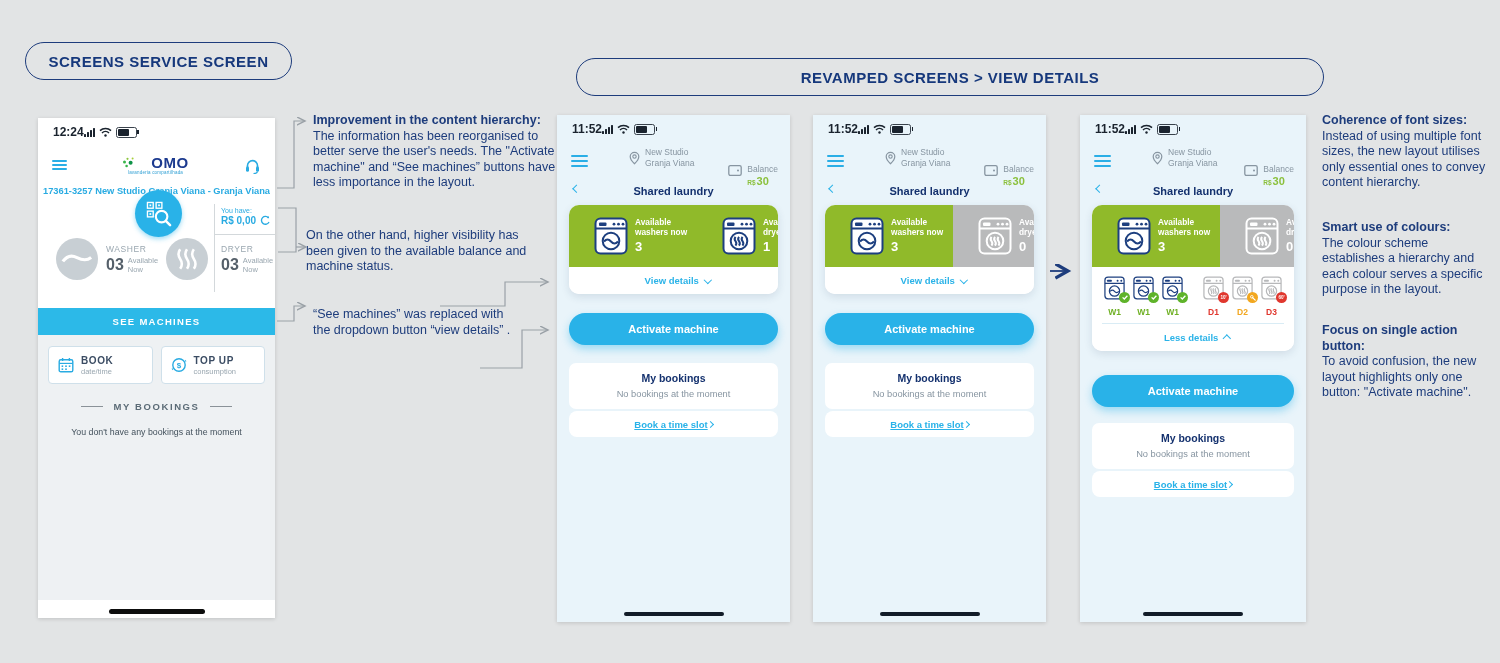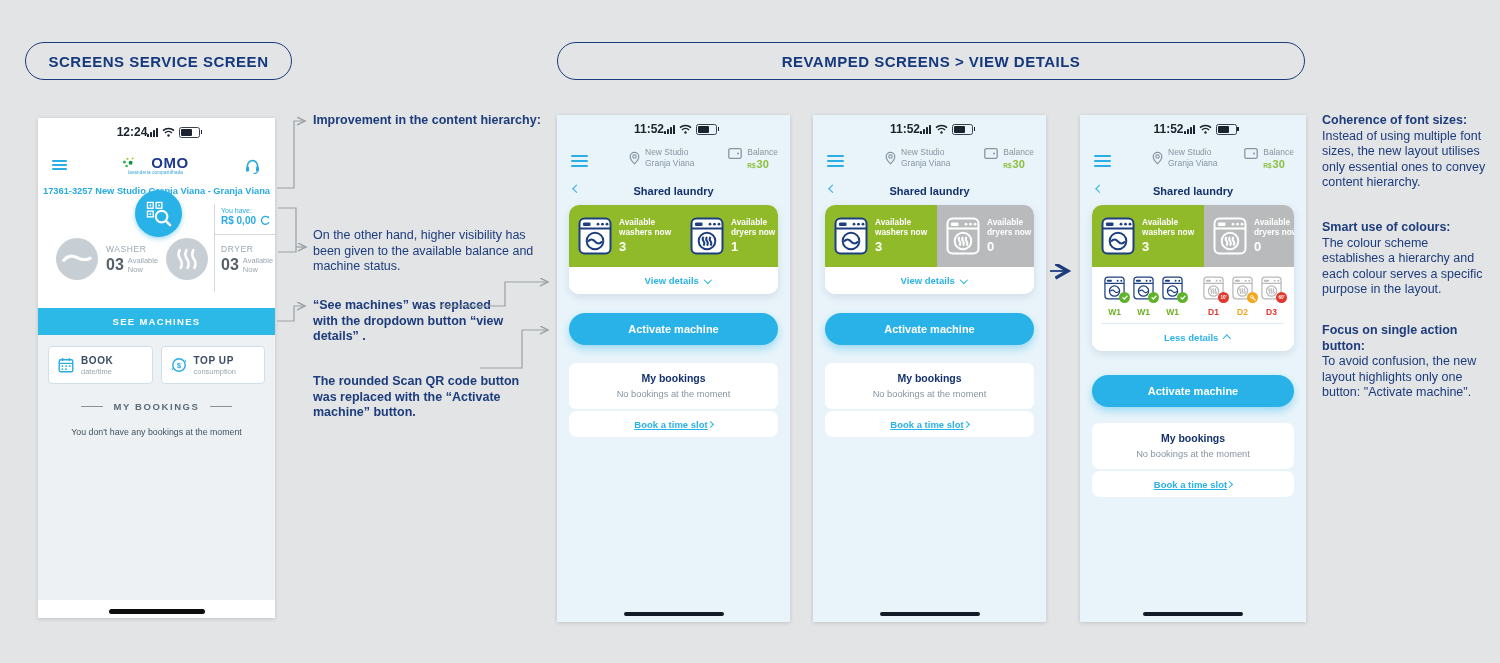--- a/index.html
+++ b/index.html
@@ -2,28 +2,28 @@
 <html><head>
 <meta charset="utf-8">
 <style>
   html,body{margin:0;padding:0;background:#e2e4e5;font-family:"Liberation Sans",sans-serif;}
   .canvas{position:relative;width:1500px;height:663px;background:#e2e4e5;overflow:hidden;}
   
   .pill{position:absolute;top:42px;height:36px;border:1.5px solid #1d3c7c;border-radius:19px;
         display:flex;align-items:center;justify-content:center;color:#16387c;font-weight:bold;
         font-size:15px;letter-spacing:.5px;}
   .pill1{left:25px;width:265px;}
-  .pill2{left:557px;width:746px;}
+  .pill2{left:576px;width:746px;margin-top:16px;}
   
   .phone{position:absolute;box-shadow:0 1px 4px rgba(0,0,0,.15);}
   .phone1{left:38px;top:118px;width:237px;height:500px;background:#fff;}
   .rphone{top:115px;width:233px;height:507px;background:#e9f4fa;}
   .p2{left:557px;}.p3{left:813px;}.p4{left:1080px;width:226px;}
   
-  .stat{position:absolute;top:7px;left:15px;right:11px;height:14px;display:flex;justify-content:center;align-items:center;}
+  .stat{position:absolute;top:7px;left:15px;right:11px;height:14px;display:flex;justify-content:flex-start;align-items:center;}
   .time{font-size:12px;font-weight:bold;color:#1a232e;}
   .sicons{display:inline-flex;align-items:center;gap:4px;}
   .sig{display:inline-flex;align-items:flex-end;gap:1px;height:9px;}
   .sig i{width:2px;background:#1a232e;border-radius:.5px;display:block;}
   .sig i:nth-child(1){height:3px}.sig i:nth-child(2){height:5px}.sig i:nth-child(3){height:7px}.sig i:nth-child(4){height:9px}
   .batt{width:19px;height:9px;border:1px solid #39424c;border-radius:2.5px;position:relative;display:inline-block;}
   .batt i{position:absolute;left:1px;top:1px;bottom:1px;width:11px;background:#1a232e;border-radius:1px;display:block;}
   .batt:after{content:"";position:absolute;right:-3px;top:2px;width:1.5px;height:4px;background:#1a232e;}
   
   .burger{display:inline-flex;flex-direction:column;gap:2.5px;cursor:pointer;}
@@ -67,32 +67,32 @@
   .csub{display:block;font-size:7.5px;color:#9aa7b0;margin-top:1px;}
   .p1-mybk{position:absolute;top:283px;left:0;right:0;display:flex;align-items:center;justify-content:center;gap:10px;}
   .p1-mybk span{font-size:9.5px;font-weight:600;color:#5b6b76;letter-spacing:1.6px;}
   .dash{display:inline-block;width:22px;height:1.5px;background:#8a9298;}
   .p1-empty{position:absolute;top:309px;left:0;right:0;text-align:center;font-size:8.8px;color:#43515c;}
   .homebar1{position:absolute;bottom:4px;left:50%;margin-left:-48px;width:96px;height:5px;background:#0d0d0d;border-radius:3px;}
   
   .rp-header{position:absolute;top:29px;left:14px;right:12px;height:34px;display:flex;align-items:center;}
   .rp-loc{position:absolute;left:58px;top:3px;display:flex;align-items:center;gap:5px;cursor:pointer;}
   .loctext span{display:block;font-size:8.5px;color:#8795a1;line-height:1.25;}
-  .rp-bal{position:absolute;right:0;top:3px;display:flex;align-items:flex-start;gap:5px;cursor:pointer;}
+  .rp-bal{position:absolute;right:0;top:20px;display:flex;align-items:flex-start;gap:5px;cursor:pointer;}
   .ballabel{display:block;font-size:8.5px;color:#8795a1;}
   .balrow{display:flex;align-items:baseline;gap:1px;margin-top:1px;}
   .cur{font-size:6.5px;font-weight:bold;color:#8bc03c;}
   .amt{font-size:11px;font-weight:bold;color:#8bc03c;}
   .rp-nav{position:absolute;top:66px;left:0;right:0;height:20px;}
   .rp-nav .chev{position:absolute;left:17px;top:5px;}
   .rp-title{display:block;text-align:center;font-size:11px;font-weight:bold;color:#14316e;line-height:20px;}
   .rp-card{position:absolute;top:90px;left:12px;right:12px;background:#fff;border-radius:10px;overflow:hidden;
            box-shadow:0 3px 8px rgba(30,60,90,.12);}
   .rp-cells{display:flex;height:62px;}
-  .cell{flex:1;display:flex;align-items:center;gap:7px;padding-left:9px;background:#90ba2a;}
+  .cell{flex:1;display:flex;align-items:center;gap:7px;padding-left:25px;background:#90ba2a;}
   .cell.gray{background:#b9babb;}
   .celltext{width:62px;}
   .cl{display:block;font-size:8.3px;font-weight:600;color:#fff;line-height:1.2;}
   .cc{display:block;font-size:13px;font-weight:bold;color:#fff;margin-top:1px;}
   .rp-view{height:27px;display:flex;align-items:center;justify-content:center;gap:6px;color:#2bb3e8;
            font-size:9.5px;font-weight:bold;cursor:pointer;background:#fff;padding-left:8px;}
   .rp-activate{position:absolute;top:198px;left:12px;right:12px;height:32px;border-radius:16px;background:#29b2e8;
                color:#fff;font-size:11px;font-weight:bold;text-align:center;line-height:32px;
                box-shadow:0 4px 8px rgba(41,178,232,.4);cursor:pointer;}
   .rp-book{position:absolute;top:248px;left:12px;right:12px;background:#fff;border-radius:7px;text-align:center;
@@ -127,21 +127,21 @@
   .msvg.outline .body{fill:none;stroke:#fff;}
   .msvg.outline .dk{fill:#fff;}
   .msvg.outline .ln{stroke:#fff;}
   .msvg.graym .body{fill:#fff;stroke:#b7b8ba;}
   .msvg.graym .dk{fill:#b7b8ba;}
   .msvg.graym .ln{stroke:#b7b8ba;}
   
   .note{position:absolute;color:#1d3c7c;font-size:12.5px;line-height:15.5px;}
   .nh{display:block;font-weight:bold;}
   .nb{display:block;}
-  .note.bold .nb{font-weight:bold;}
+  .note.bold .nb{font-weight:normal;margin-top:9px;}
   .overlay{position:absolute;left:0;top:0;pointer-events:none;}
 </style>
 </head>
 <body>
 
 <div class="canvas">
 
   <div class="pill pill1">SCREENS SERVICE SCREEN</div>
   <div class="pill pill2">REVAMPED SCREENS &gt; VIEW DETAILS</div>
 
@@ -725,32 +725,29 @@
     </div>
     <div class="rp-slot">
       <span>Book a time slot</span>
         <i class="chev right"></i>
     </div>
     <div class="homebar"></div>
   </div>
 
   <div class="note" style="left:313px;top:113px;width:252px">
     <span class="nh">Improvement in the content hierarchy:</span>
-  </div>
-  <div class="note" style="left:313px;top:228px;width:240px">
+      <span class="nb">The information has been reorganised to better serve the user's needs. The "Activate machine" and “See machines” buttons have less importance in the layout.</span>
+  </div>
+  <div class="note" style="left:306px;top:228px;width:240px">
     <span class="nh"></span>
       <span class="nb">On the other hand, higher visibility has been given to the available balance and machine status.</span>
   </div>
   <div class="note bold" style="left:313px;top:298px;width:200px">
     <span class="nh"></span>
       <span class="nb">“See machines” was replaced with the dropdown button “view details” .</span>
-  </div>
-  <div class="note bold" style="left:313px;top:374px;width:210px">
-    <span class="nh"></span>
-      <span class="nb">The rounded Scan QR code button was replaced with the “Activate machine” button.</span>
   </div>
   <div class="note" style="left:1322px;top:113px;width:172px">
     <span class="nh">Coherence of font sizes:</span>
       <span class="nb">Instead of using multiple font sizes, the new layout utilises only essential ones to convey content hierarchy.</span>
   </div>
   <div class="note" style="left:1322px;top:220px;width:172px">
     <span class="nh">Smart use of colours:</span>
       <span class="nb">The colour scheme establishes a hierarchy and each colour serves a specific purpose in the layout.</span>
   </div>
   <div class="note" style="left:1322px;top:323px;width:172px">

